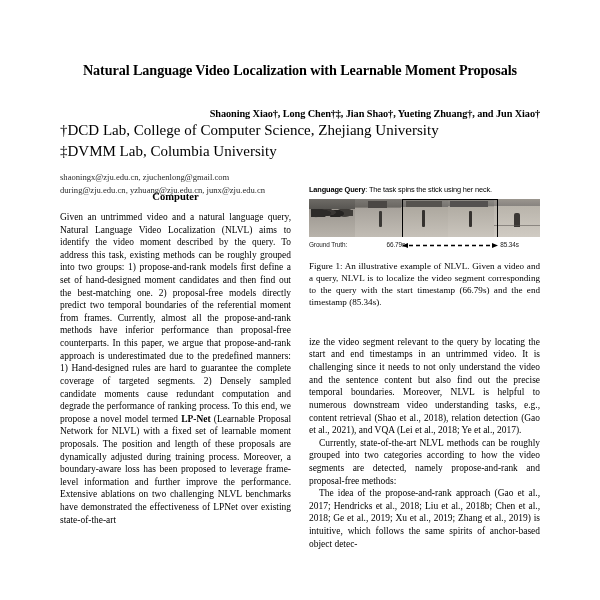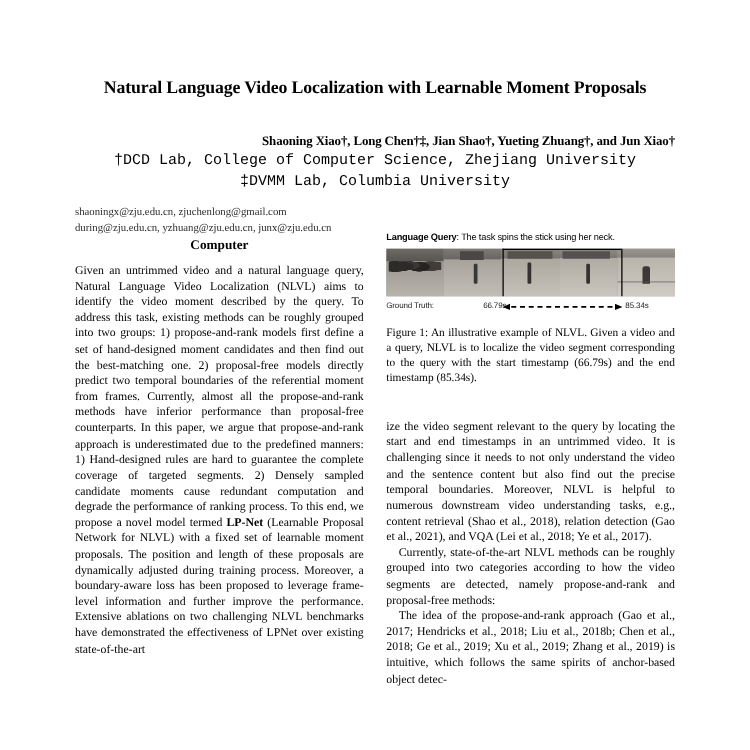--- a/index.html
+++ b/index.html
@@ -34,25 +34,24 @@
   }
   .author-line {
     text-align: right;
     font-weight: bold;
     font-size: 10.3px;
     line-height: 1.3;
     margin-top: 27px;
     letter-spacing: -0.1px;
   }
   .affil-line {
-    text-align: center;
-    font-size: 12px;
+    text-align: left;
+    font-size: 15px;
     line-height: 1.32;
     margin-top: 1px;
-    font-family: Liberation Mono, monospace;
   }
   .email-line {
     font-family: Liberation Serif, serif;
     font-size: 8.6px;
     line-height: 1.52;
     color: #2b2b2b;
   }
   .email-block { margin-top: 9px; }
 
   

